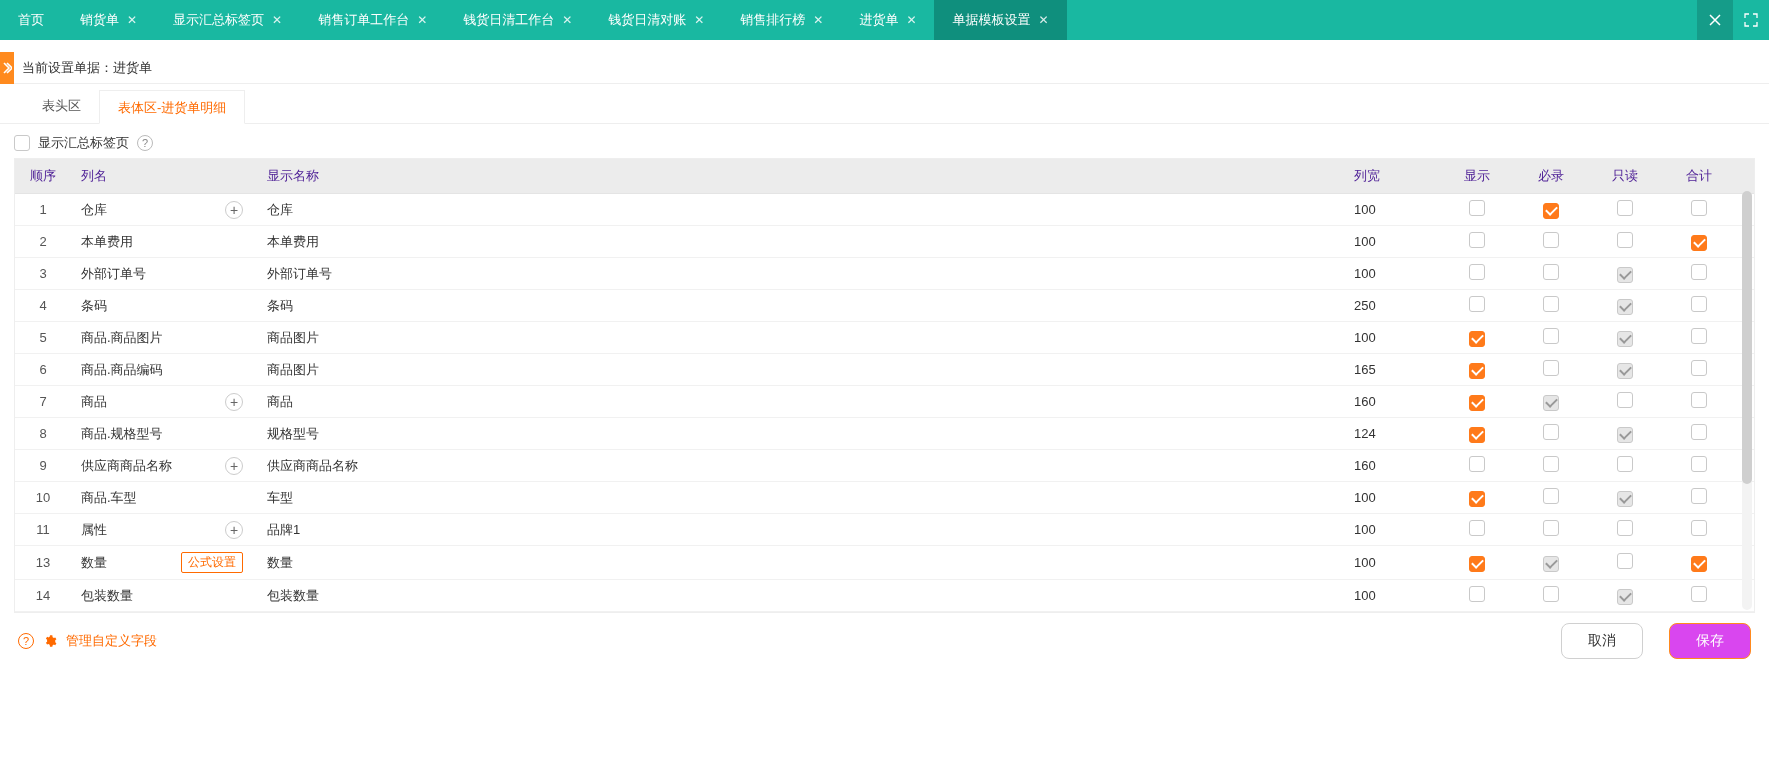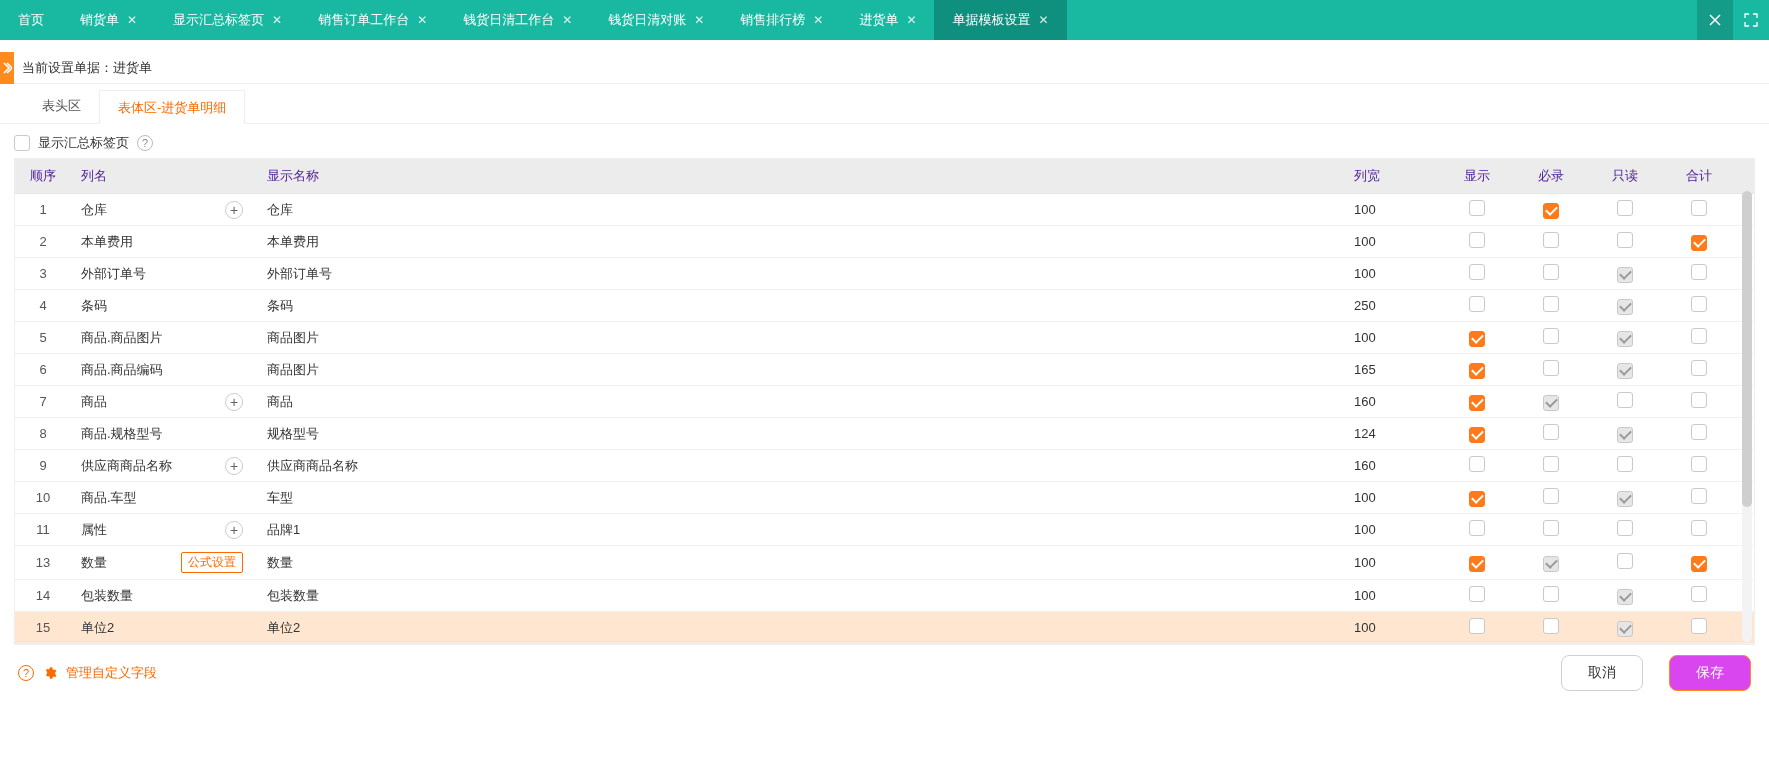--- a/index.html
+++ b/index.html
@@ -373,35 +373,20 @@
             </div>
           </td>
           <td>包装数量</td>
           <td>100</td>
           <td class="center"><span class="cb"></span></td>
           <td class="center"><span class="cb"></span></td>
           <td class="center"><span class="cb grey-checked"></span></td>
           <td class="center"><span class="cb"></span></td>
           <td></td>
         </tr>
-        <tr class="highlight">
-          <td class="seq">15</td>
-          <td>
-            <div class="colname-cell">
-              <span>单位2</span>
-            </div>
-          </td>
-          <td>单位2</td>
-          <td>100</td>
-          <td class="center"><span class="cb"></span></td>
-          <td class="center"><span class="cb"></span></td>
-          <td class="center"><span class="cb grey-checked"></span></td>
-          <td class="center"><span class="cb"></span></td>
-          <td></td>
-        </tr>
       </tbody>
   </table>
   <div class="scroll-track">
     <div class="scroll-thumb"></div>
   </div>
 </div>
 
 <div class="footer">
   <div class="footer-left">
     <span class="q-icon">?</span>

